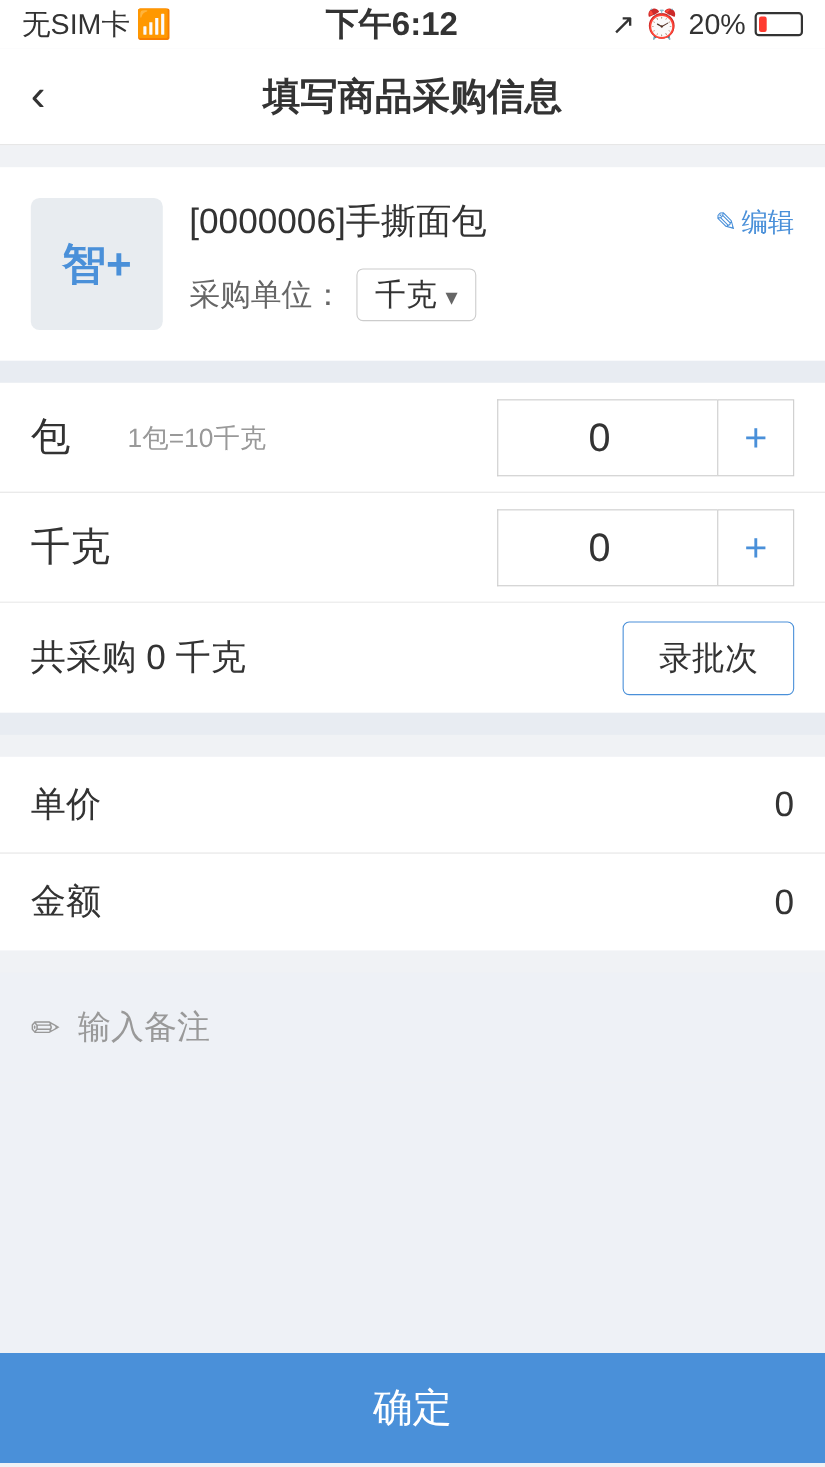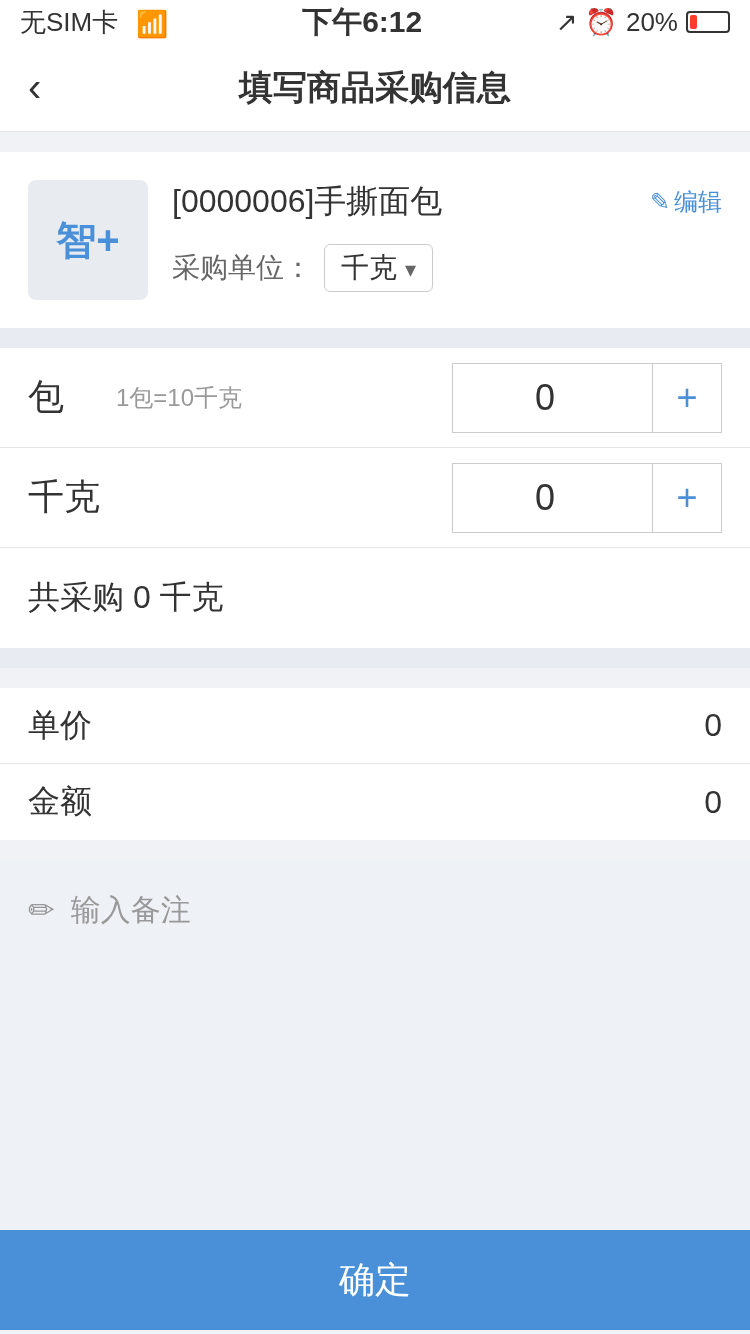--- a/index.html
+++ b/index.html
@@ -20,22 +20,22 @@
       background: #fff;
       display: flex;
       align-items: center;
       justify-content: space-between;
       padding: 0 20px;
       font-size: 28px;
       font-weight: 500;
     }
     .status-left {
       display: flex;
-      align-items: flex-end;
-      gap: 18px;
+      align-items: center;
+      gap: 6px;
       font-size: 26px;
     }
     .status-center {
       font-size: 30px;
       font-weight: 600;
     }
     .status-right {
       display: flex;
       align-items: center;
       gap: 8px;
@@ -257,21 +257,21 @@
     
     .price-section {
       background: #fff;
       margin-top: 20px;
     }
     .price-row {
       display: flex;
       align-items: center;
       justify-content: space-between;
       padding: 0 28px;
-      height: 76px;
+      height: 88px;
       border-bottom: 1px solid #e5e5e5;
     }
     .price-row:last-child {
       border-bottom: none;
     }
     .price-row-label {
       font-size: 32px;
       color: #333;
     }
     .price-row-value {
@@ -408,20 +408,21 @@
       <span class="quantity-sublabel"></span>
       <div class="quantity-input-wrap">
         <input class="quantity-input" type="number" value="0" style="">
         <div class="quantity-plus">+</div>
       </div>
     </div>
   </div>
 
   <div class="total-row">
     <span class="total-text">共采购 0 千克</span>
+    <button class="record-btn">录批次</button>
   </div>
 
   <div class="divider-section"></div>
 
   <div class="price-section">
     <div class="price-row">
       <span class="price-row-label">单价</span>
       <span class="price-row-value">0</span>
     </div>
     <div class="price-row">

